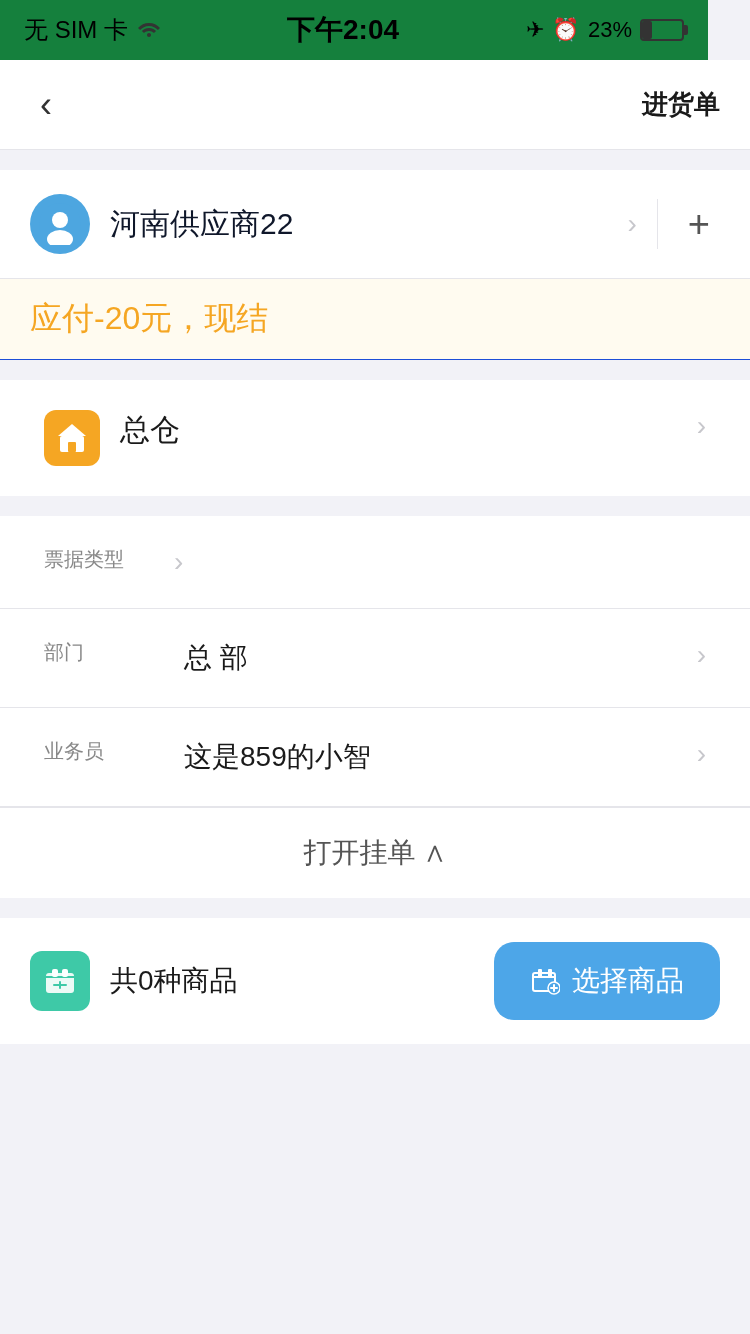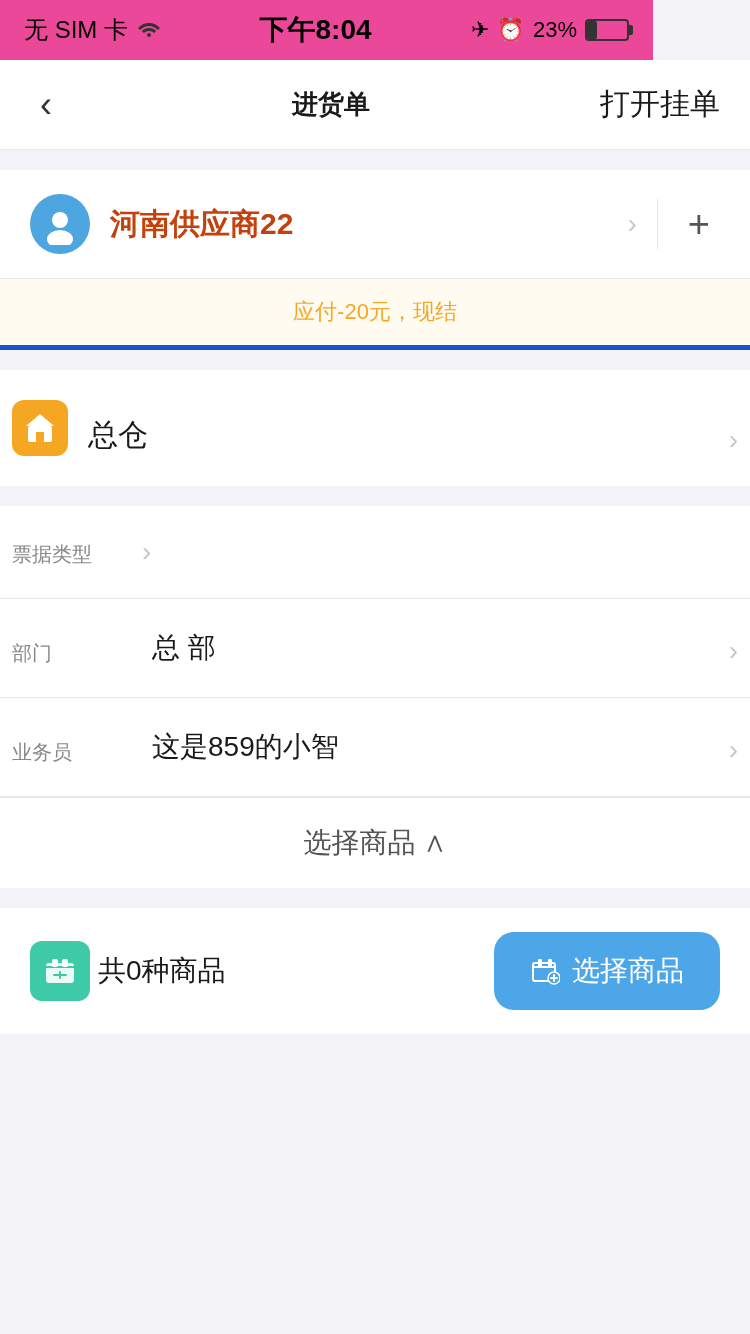--- a/index.html
+++ b/index.html
@@ -7,23 +7,23 @@
     body {
       width: 750px;
       min-height: 1334px;
       font-family: -apple-system, "PingFang SC", "Helvetica Neue", sans-serif;
       background: #f2f2f7;
       font-size: 28px;
     }
 
     
     .status-bar {
-      width: 653px;
+      width: 708px;
       height: 60px;
-      background: #ec4899;
+      background: #15803d;
       display: flex;
       align-items: center;
       justify-content: space-between;
       padding: 0 24px;
       font-size: 24px;
       font-weight: 500;
     }
     .status-left { display: flex; align-items: center; gap: 10px; }
     .status-center { font-size: 28px; font-weight: 600; }
     .status-right { display: flex; align-items: center; gap: 8px; font-size: 22px; }
@@ -94,22 +94,21 @@
       background: #4da6e0;
       display: flex;
       align-items: center;
       justify-content: center;
       margin-right: 20px;
       flex-shrink: 0;
     }
     .supplier-name {
       flex: 1;
       font-size: 30px;
-      color: #c2410c;
-      font-weight: bold;
+      color: #0f172a;
     }
     .chevron-right {
       color: #c7c7cc;
       font-size: 28px;
       margin-left: 10px;
     }
     .supplier-divider {
       width: 1px;
       height: 50px;
       background: #e5e5ea;
@@ -119,32 +118,31 @@
       font-size: 38px;
       color: #555;
       cursor: pointer;
       padding: 0 10px;
     }
 
     
     .notice-bar {
       background: #fffbf0;
       padding: 18px 30px;
-      font-size: 22px;
+      font-size: 32px;
       color: #f5a623;
-      border-bottom: 5px solid #1d4ed8;
-      text-align: center;
+      border-bottom: 1px solid #1d4ed8;
     }
 
     
     .row-item {
       background: #fff;
       display: flex;
-      align-items: flex-end;
-      padding: 30px 12px;
+      align-items: flex-start;
+      padding: 30px 44px;
       border-bottom: 1px solid #e5e5ea;
       min-height: 90px;
     }
     .row-item:last-child {
       border-bottom: none;
     }
     .row-icon {
       width: 56px;
       height: 56px;
       border-radius: 12px;
@@ -190,21 +188,21 @@
       cursor: pointer;
     }
 
     
     .product-bar {
       background: #fff;
       margin-top: 20px;
       display: flex;
       align-items: center;
       padding: 24px 30px;
-      gap: 8px;
+      gap: 20px;
     }
     .product-icon {
       width: 60px;
       height: 60px;
       border-radius: 12px;
       background: #3ec9a7;
       display: flex;
       align-items: center;
       justify-content: center;
       flex-shrink: 0;
@@ -244,35 +242,34 @@
   <div class="status-left">
     <span>无 SIM 卡</span>
     <span class="wifi-icon">
       <svg width="22" height="18" viewBox="0 0 22 18" fill="none">
         <path d="M11 14c1.1 0 2 .9 2 2s-.9 2-2 2-2-.9-2-2 .9-2 2-2z" fill="#333"></path>
         <path d="M11 9c2.8 0 5.3 1.1 7.1 2.9l-2.1 2.1C14.7 12.7 12.9 12 11 12s-3.7.7-5 1.9L3.9 11.9C5.7 10.1 8.2 9 11 9z" fill="#333"></path>
         <path d="M11 4C15.4 4 19.3 5.9 22 9l-2.1 2.1C17.8 8.7 14.6 7 11 7S4.2 8.7 2.1 11.1L0 9C2.7 5.9 6.6 4 11 4z" fill="#333"></path>
       </svg>
     </span>
   </div>
-  <div class="status-center">下午8:04</div>
+  <div class="status-center">下午2:04</div>
   <div class="status-right">
     <span>✈</span>
     <span>⏰</span>
     <span>23%</span>
     <div class="battery-icon">
       <div class="battery-fill"></div>
     </div>
   </div>
 </div>
 
 <div class="nav-bar">
   <span class="nav-back">‹</span>
   <span class="nav-title">进货单</span>
-  <span class="nav-action">打开挂单</span>
 </div>
 
 <div class="section-divider"></div>
 
 <div class="card-section">
   <div class="supplier-row">
 
     <div class="supplier-avatar">
       <svg width="42" height="42" viewBox="0 0 42 42" fill="none">
         <circle cx="21" cy="21" r="21" fill="#4da6e0"></circle>
@@ -323,21 +320,21 @@
   </div>
 
   <div class="row-item">
     <span class="row-label">业务员</span>
     <span class="row-value">这是859的小智</span>
     <span class="chevron-right">›</span>
   </div>
 
 
   <div class="collapse-btn">
-    <span>选择商品 ∧</span>
+    <span>打开挂单 ∧</span>
   </div>
 </div>
 
 <div class="product-bar">
   <div class="product-icon">
     <svg width="36" height="36" viewBox="0 0 36 36" fill="none">
       <rect x="4" y="10" width="28" height="20" rx="3" fill="#fff" opacity="0.9"></rect>
       <path d="M4 14h28" stroke="#3ec9a7" stroke-width="2"></path>
       <rect x="10" y="6" width="6" height="8" rx="2" fill="#fff"></rect>
       <rect x="20" y="6" width="6" height="8" rx="2" fill="#fff"></rect>

